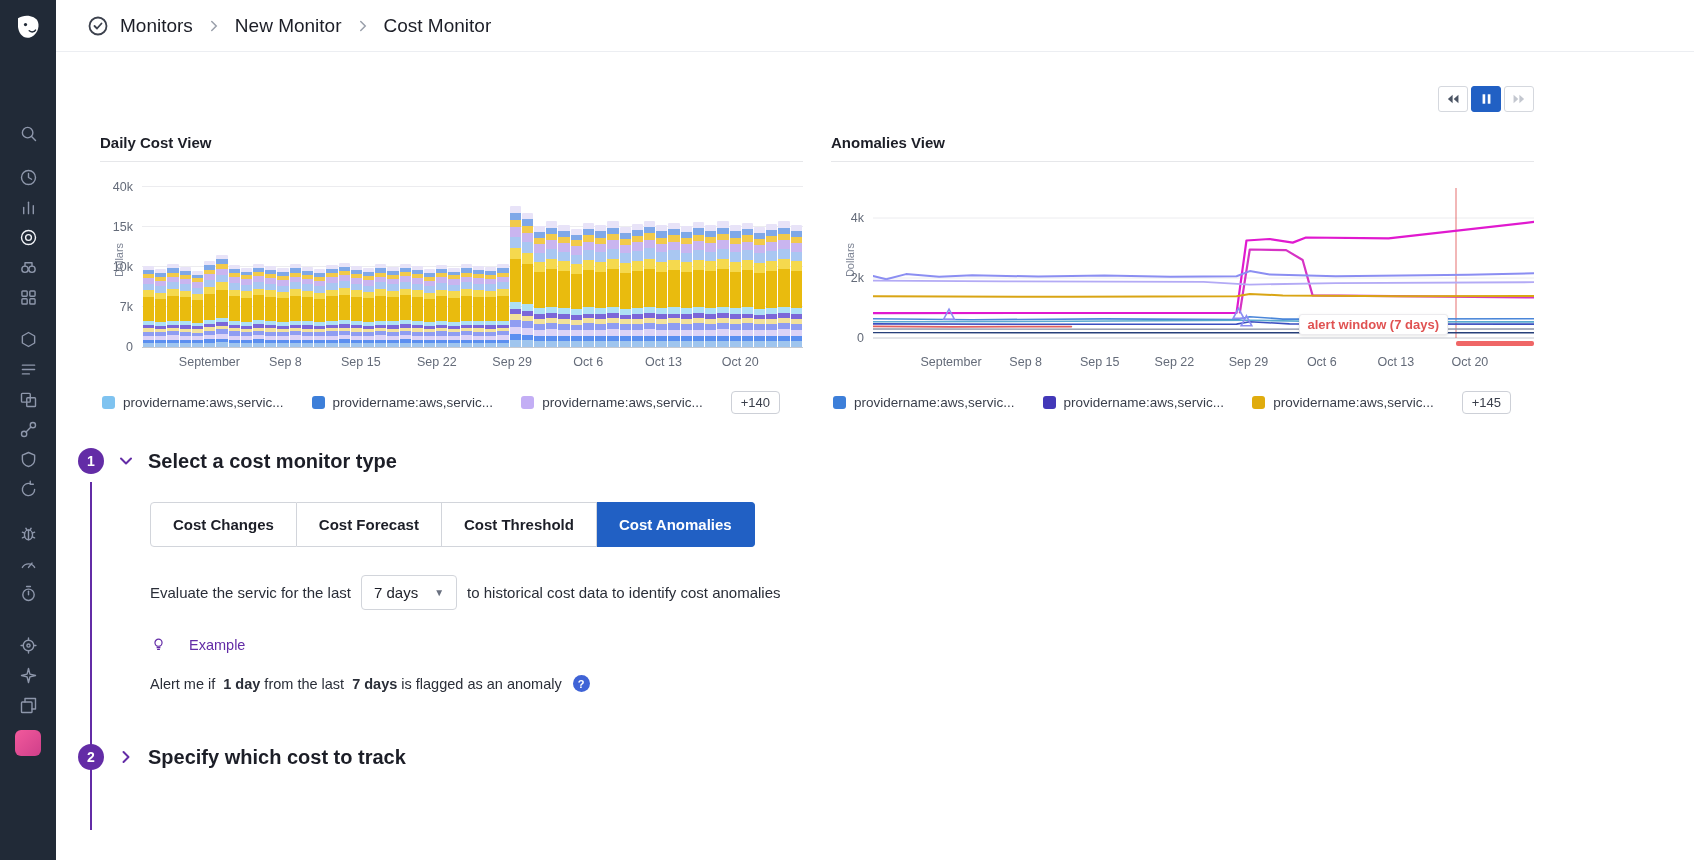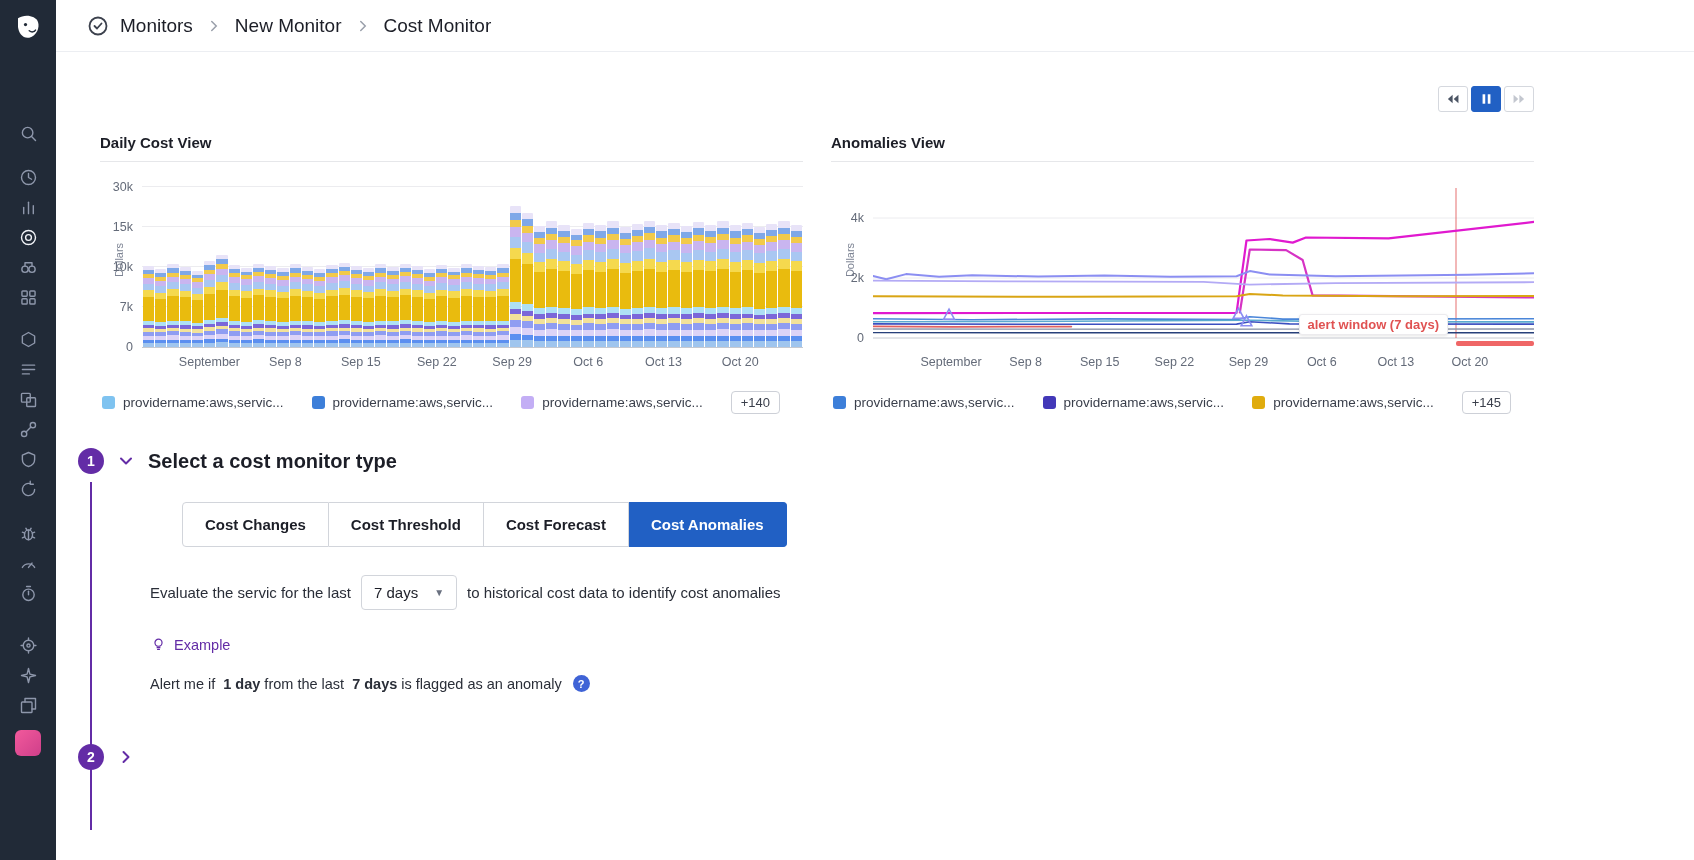--- a/index.html
+++ b/index.html
@@ -88,36 +88,36 @@
   .step-connector { position: absolute; left: 12px; top: 34px; bottom: -30px; width: 2px; background: #632ca6; }
   .step-row { display: flex; align-items: center; gap: 12px; position: relative; cursor: pointer; }
   .step-badge {
     width: 26px; height: 26px; border-radius: 50%; background: #632ca6; color: #fff;
     font-size: 14px; font-weight: 700; display: flex; align-items: center; justify-content: center; flex-shrink: 0;
   }
   .step-chev { display: flex; align-items: center; color: #632ca6; }
   .step-title { font-size: 20px; font-weight: 600; margin: 0; color: #1c1e27; }
   .step-body { margin: 28px 0 0 72px; }
 
-  .tab-group { display: inline-flex; margin-left: 32px; }
+  .tab-group { display: inline-flex; }
   .tab {
     padding: 13px 22px; font-size: 15px; font-weight: 700; background: #fff;
     border: 1px solid #d2d5db; border-left-width: 0; color: #1c1e27; cursor: pointer;
   }
   .tab:first-child { border-left-width: 1px; border-radius: 4px 0 0 4px; }
   .tab:last-child { border-radius: 0 4px 4px 0; }
   .tab.selected { background: #2160c4; border-color: #2160c4; color: #fff; }
 
   .evaluate-row { display: flex; align-items: center; gap: 10px; margin-top: 28px; font-size: 15px; color: #2a2e38; }
   .dropdown {
     display: inline-flex; align-items: center; gap: 16px; border: 1px solid #d2d5db; border-radius: 4px;
     padding: 8px 12px; font-size: 15px; background: #fff; color: #1c1e27; cursor: pointer;
   }
   .dd-chev { color: #6a7180; font-size: 10px; }
-  .example-row { display: inline-flex; align-items: center; gap: 7px; margin-top: 26px; color: #632ca6; font-size: 14.5px; cursor: pointer; }
+  .example-row { display: inline-flex; align-items: center; gap: 22px; margin-top: 26px; color: #632ca6; font-size: 14.5px; cursor: pointer; }
   .alert-row { margin-top: 18px; font-size: 14.5px; color: #2a2e38; display: flex; align-items: center; }
   .alert-row b { margin: 0 4px; }
   .alert-row span.plain { margin-right: 4px; }
   .qmark {
     width: 17px; height: 17px; border-radius: 50%; background: #3f63d6; color: #fff; font-size: 11px;
     font-weight: 700; display: inline-flex; align-items: center; justify-content: center; margin-left: 7px; cursor: pointer;
   }
   .step2 { margin-top: 52px; }
 </style>
 </head>
@@ -359,21 +359,21 @@
             <span class="ylab">Dollars</span>
             <div class="plot barplot" id="daily-plot">
                 <span class="ytick" style="bottom: -7px;">0</span>
                 <div class="gridline" style="bottom: 40px;"></div>
                 <span class="ytick" style="bottom: 33px;">7k</span>
                 <div class="gridline" style="bottom: 80px;"></div>
                 <span class="ytick" style="bottom: 73px;">10k</span>
                 <div class="gridline" style="bottom: 120px;"></div>
                 <span class="ytick" style="bottom: 113px;">15k</span>
                 <div class="gridline" style="bottom: 160px;"></div>
-                <span class="ytick" style="bottom: 153px;">30k</span>
+                <span class="ytick" style="bottom: 153px;">40k</span>
                 <div class="bars">
                   <div class="bar" style="height: 51%;">
                     <div style="flex-grow: 0.05; background: rgb(159, 197, 238);"></div>
                     <div style="flex-grow: 0.04; background: rgb(91, 143, 240);"></div>
                     <div style="flex-grow: 0.05; background: rgb(220, 211, 247);"></div>
                     <div style="flex-grow: 0.05; background: rgb(143, 157, 242);"></div>
                     <div style="flex-grow: 0.04; background: rgb(243, 226, 154);"></div>
                     <div style="flex-grow: 0.04; background: rgb(123, 104, 217);"></div>
                     <div style="flex-grow: 0.05; background: rgb(174, 224, 245);"></div>
                     <div style="flex-grow: 0.3; background: rgb(233, 187, 14);"></div>
@@ -1332,22 +1332,22 @@
             <svg viewBox="0 0 24 24" width="20" height="20" fill="none" stroke="currentColor" stroke-width="2.4" stroke-linecap="round" stroke-linejoin="round">
                 <polyline points="6,9 12,15 18,9"></polyline>
               </svg>
           </span>
           <h2 class="step-title">Select a cost monitor type</h2>
         </div>
 
         <div class="step-body">
           <div class="tab-group" id="monitor-type-tabs">
               <button class="tab">Cost Changes</button>
+              <button class="tab">Cost Forecast</button>
               <button class="tab">Cost Threshold</button>
-              <button class="tab">Cost Forecast</button>
               <button class="tab selected">Cost Anomalies</button>
             </div>
 
           <div class="evaluate-row">
             <span>Evaluate the servic for the last</span>
             <button class="dropdown">
               <span>7 days</span>
               <span class="dd-chev">▼</span>
             </button>
             <span>to historical cost data to identify cost anomalies</span>
@@ -1374,18 +1374,19 @@
           </div>
         </div>
 
         <div class="step-row step2">
           <div class="step-badge">2</div>
           <span class="step-chev">
             <svg viewBox="0 0 24 24" width="20" height="20" fill="none" stroke="currentColor" stroke-width="2.4" stroke-linecap="round" stroke-linejoin="round">
                 <polyline points="9,6 15,12 9,18"></polyline>
               </svg>
           </span>
+          <h2 class="step-title">Specify which cost to track</h2>
         </div>
       </div>
 
     </div>
   </div>
 </div>
 
 </body></html>

